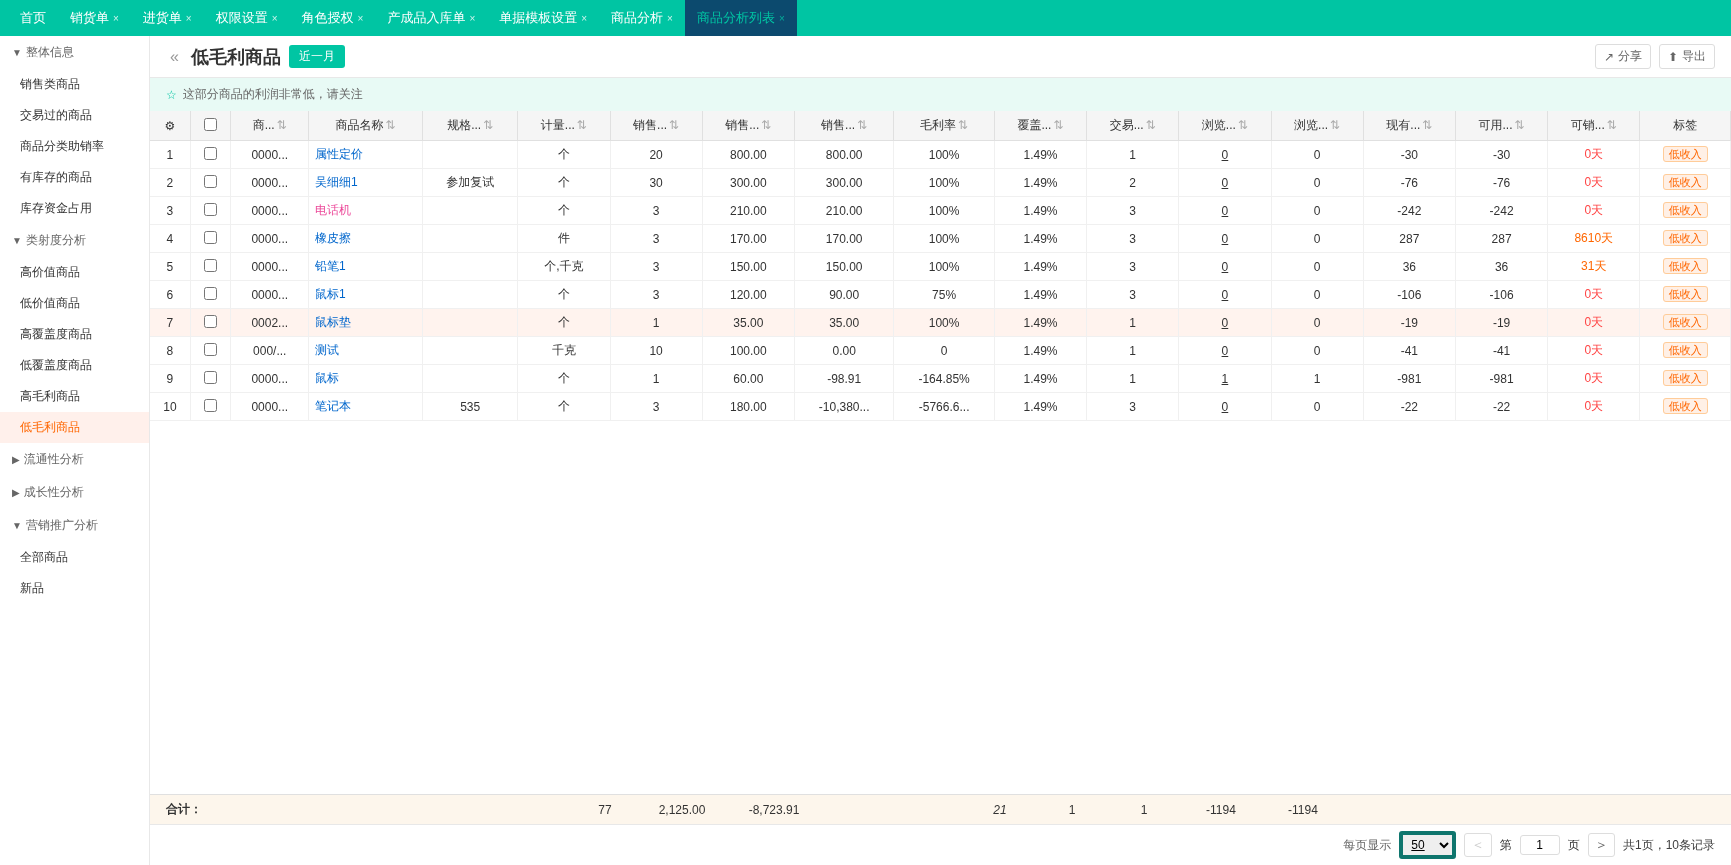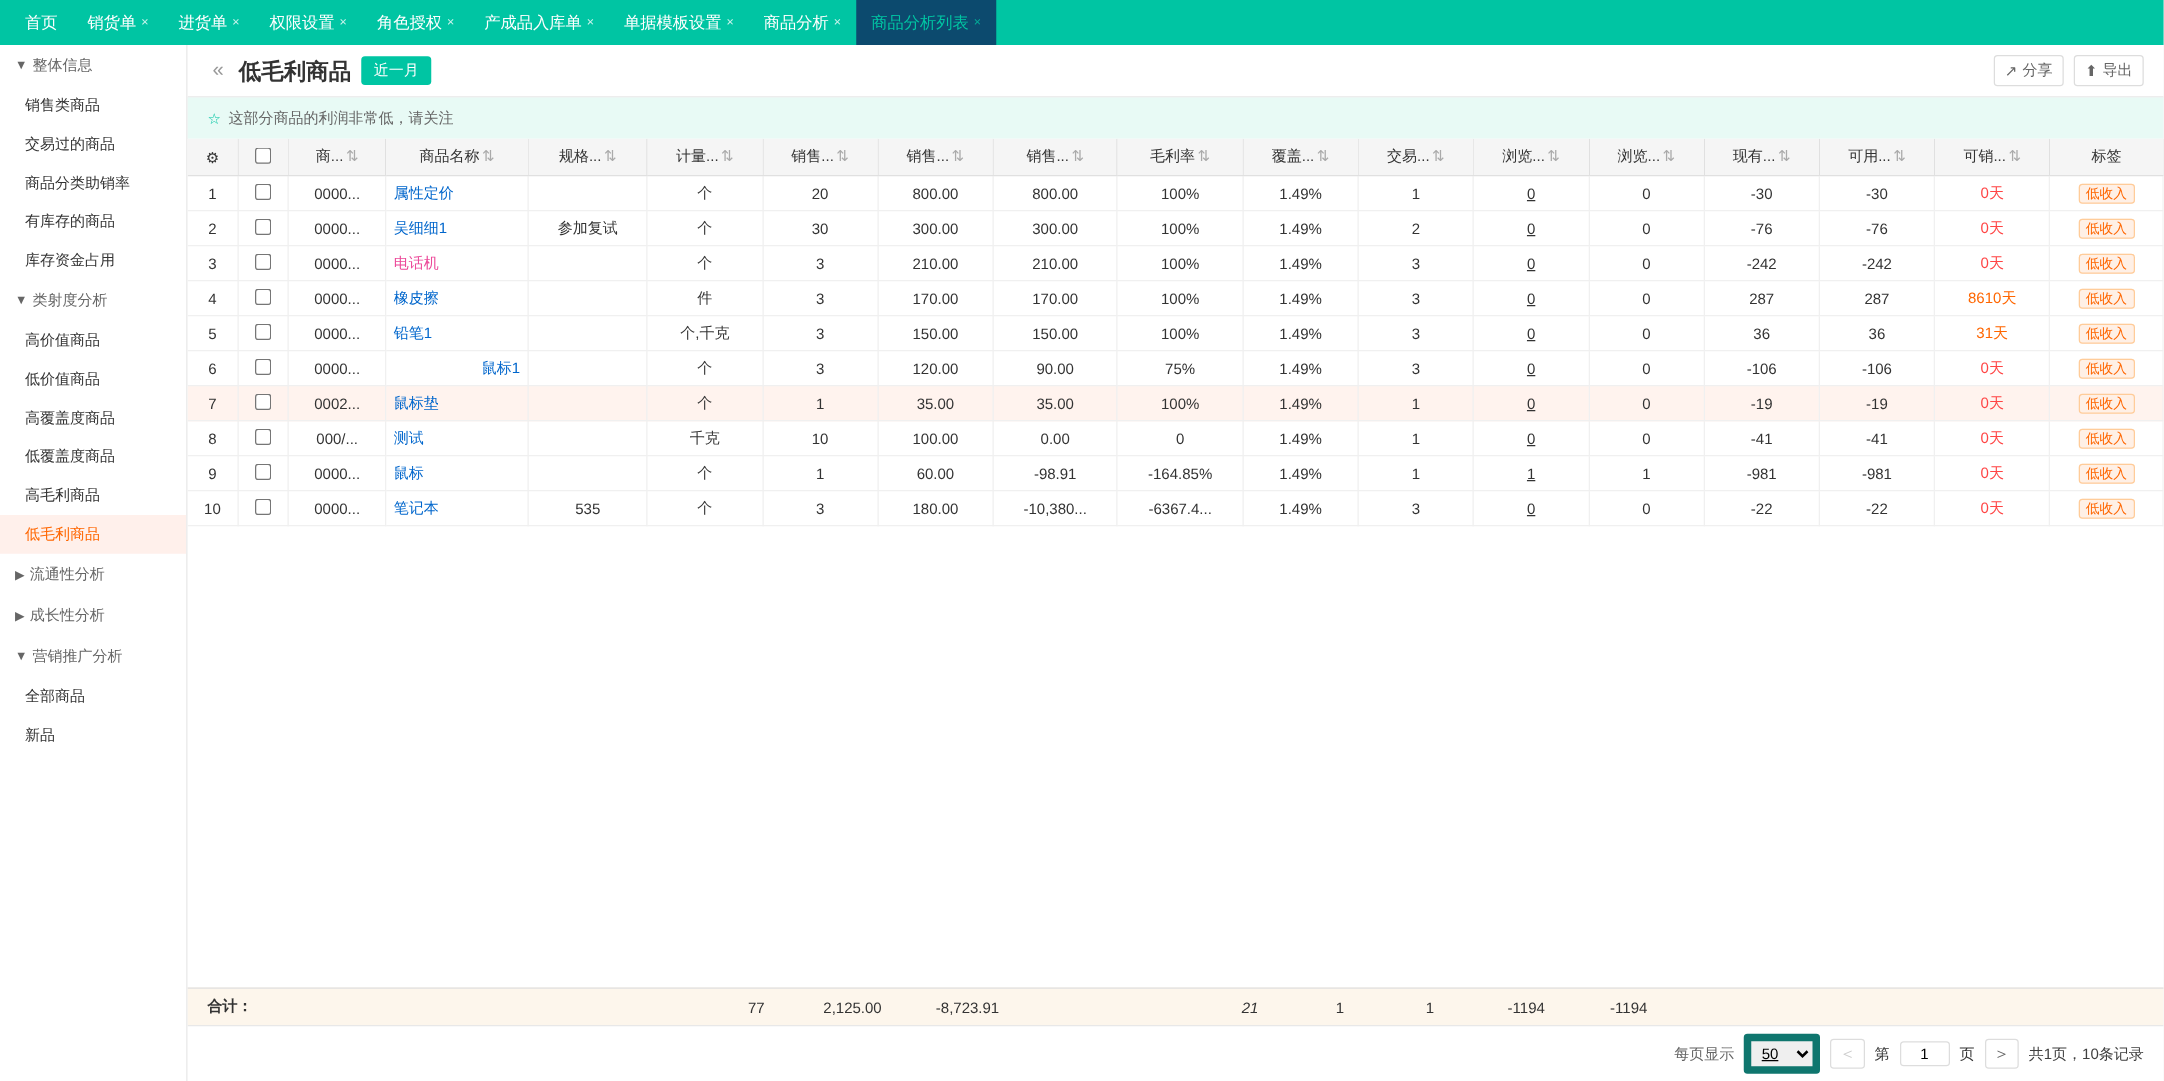--- a/index.html
+++ b/index.html
@@ -200,21 +200,21 @@
       align-items: center;
       justify-content: flex-end;
       padding: 6px 16px;
       background: #fff;
       border-top: 1px solid #e8e8e8;
       font-size: 12px;
       gap: 8px;
     }
     .pagination-bar .per-page-label { color: #666; }
     .per-page-select {
-      border: 6px solid #0f766e;
+      border: 4px solid #0f766e;
       border-radius: 3px;
       padding: 2px 4px;
       font-size: 12px;
       text-decoration: underline;
     }
     .page-nav-btn {
       border: 1px solid #ddd;
       background: #fff;
       border-radius: 3px;
       padding: 2px 6px;
@@ -446,21 +446,21 @@
       <td>0</td>
       <td>36</td>
       <td>36</td>
       <td class="orange-text">31天</td>
       <td><span class="tag-low-income">低收入</span></td>
     </tr>
             <tr>
       <td>6</td>
       <td><input type="checkbox" style=""></td>
       <td>0000...</td>
-      <td style="text-align:right;cursor:pointer;color:#0066cc;">鼠标1</td>
+      <td style="text-align:left;cursor:pointer;color:#0066cc;">鼠标1</td>
       <td></td>
       <td>个</td>
       <td>3</td>
       <td>120.00</td>
       <td>90.00</td>
       <td>75%</td>
       <td>1.49%</td>
       <td>3</td>
       <td><span class="underline">0</span></td>
       <td>0</td>
@@ -532,21 +532,21 @@
             <tr>
       <td>10</td>
       <td><input type="checkbox" style=""></td>
       <td>0000...</td>
       <td style="text-align:left;cursor:pointer;color:#0066cc;">笔记本</td>
       <td>535</td>
       <td>个</td>
       <td>3</td>
       <td>180.00</td>
       <td>-10,380...</td>
-      <td>-6367.4...</td>
+      <td>-5766.6...</td>
       <td>1.49%</td>
       <td>3</td>
       <td><span class="underline">0</span></td>
       <td>0</td>
       <td>-22</td>
       <td>-22</td>
       <td class="red-text">0天</td>
       <td><span class="tag-low-income">低收入</span></td>
     </tr>
           </tbody>

